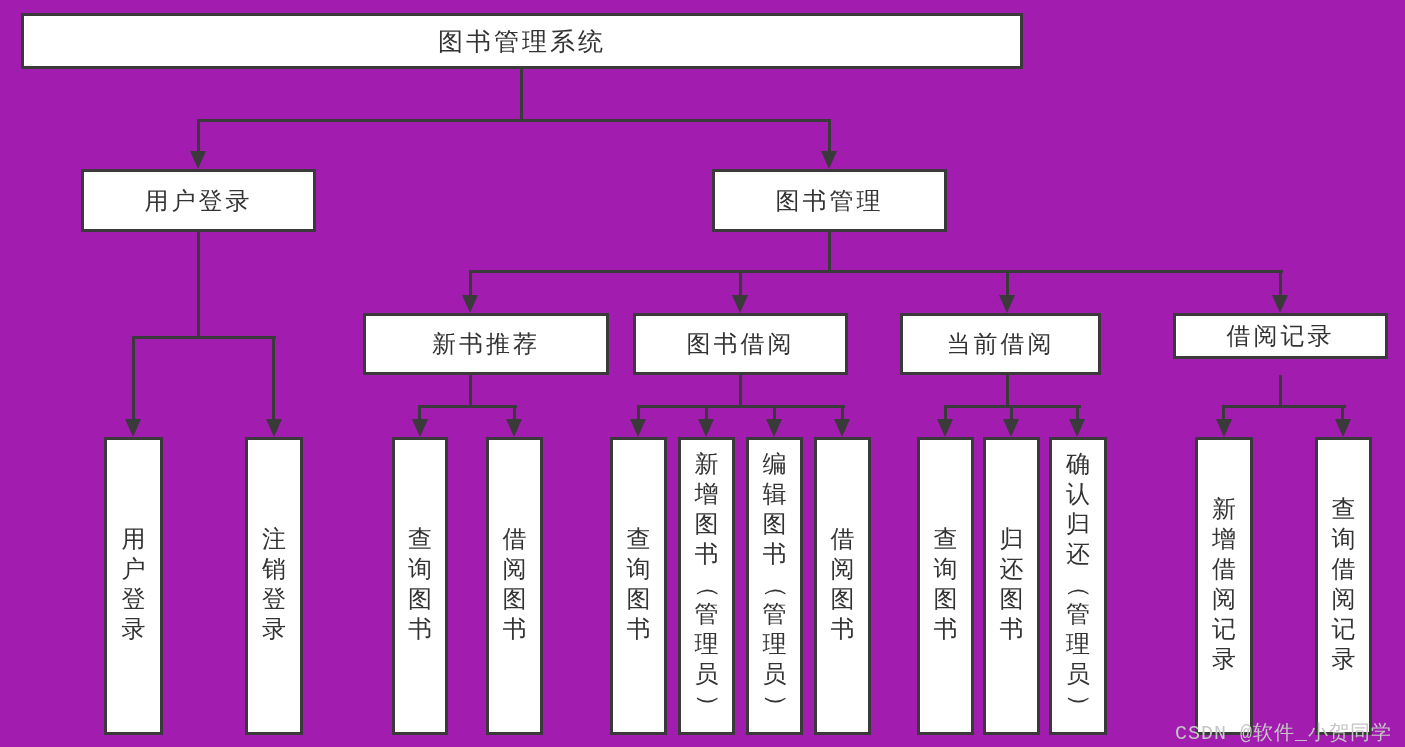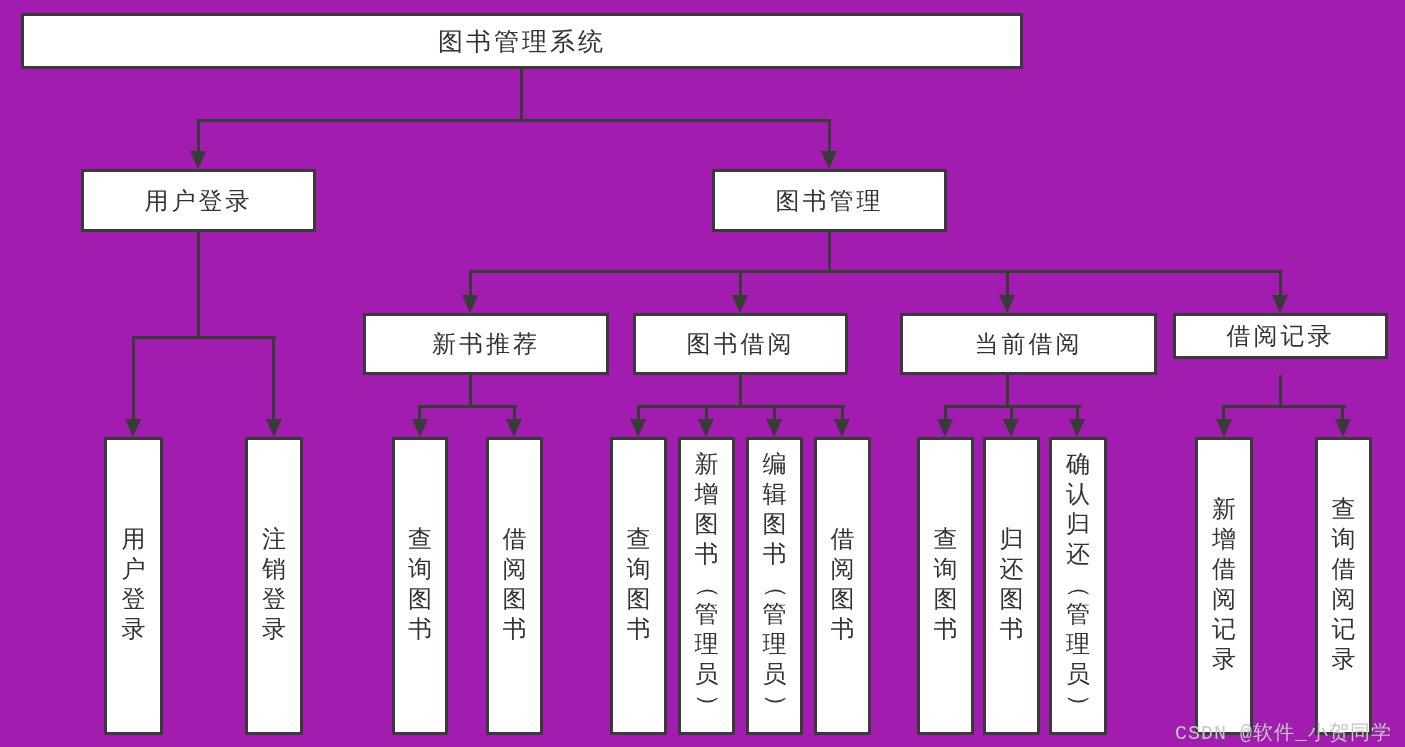--- a/index.html
+++ b/index.html
@@ -117,21 +117,21 @@
   <div class="node" style="left:81px;top:169px;width:235px;height:63px">
     <span class="t">用户登录</span>
   </div>
 
   <div class="node" style="left:363px;top:313px;width:246px;height:62px">
     <span class="t">新书推荐</span>
   </div>
   <div class="node" style="left:633px;top:313px;width:215px;height:62px">
     <span class="t">图书借阅</span>
   </div>
-  <div class="node" style="left:900px;top:313px;width:257px;height:62px">
+  <div class="node" style="left:900px;top:313px;width:201px;height:62px">
     <span class="t">当前借阅</span>
   </div>
   <div class="node" style="left:1173px;top:313px;width:215px;height:46px">
     <span class="t">借阅记录</span>
   </div>
 
   <div class="node" style="left:104px;top:437px;width:59px;height:298px">
     <div class="vt">
         <span class="vc">用</span>
         <span class="vc">户</span>

